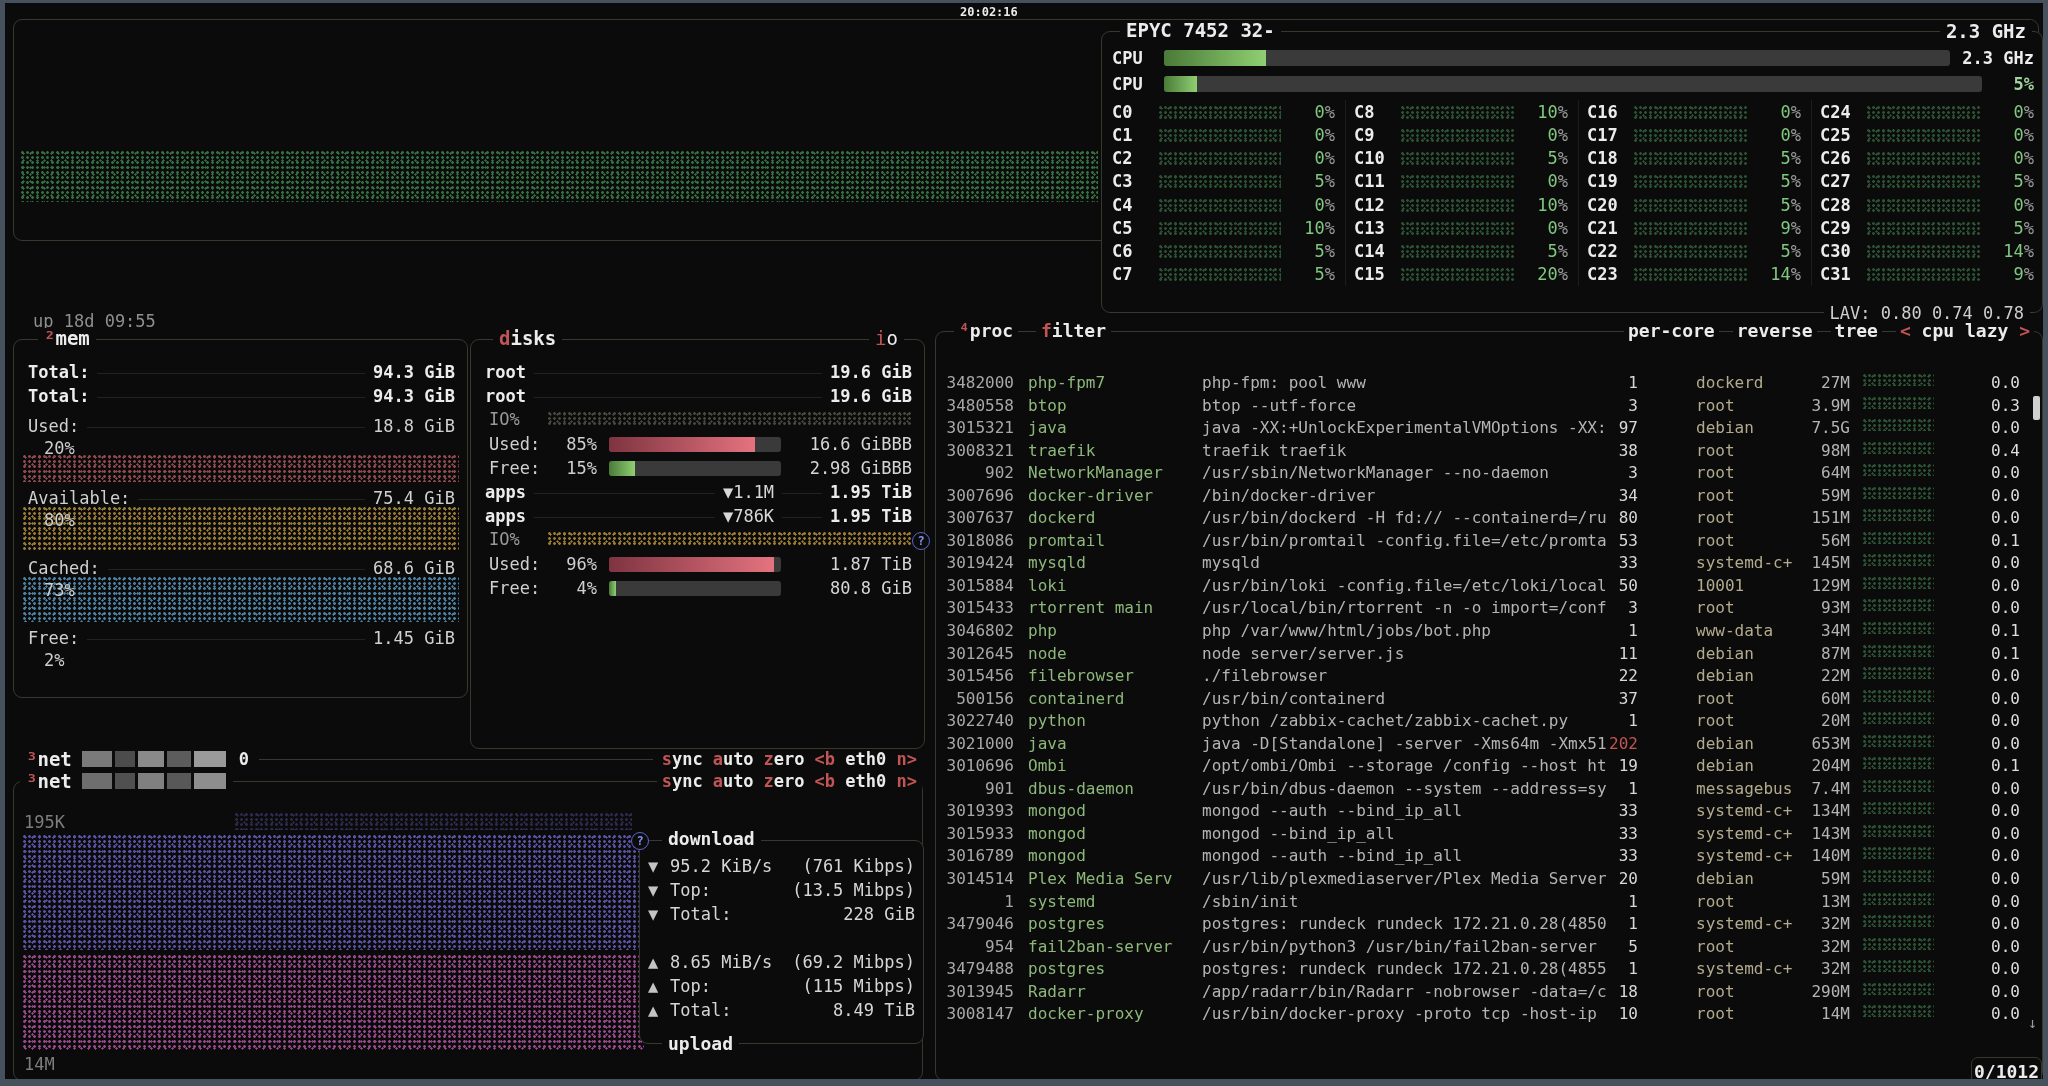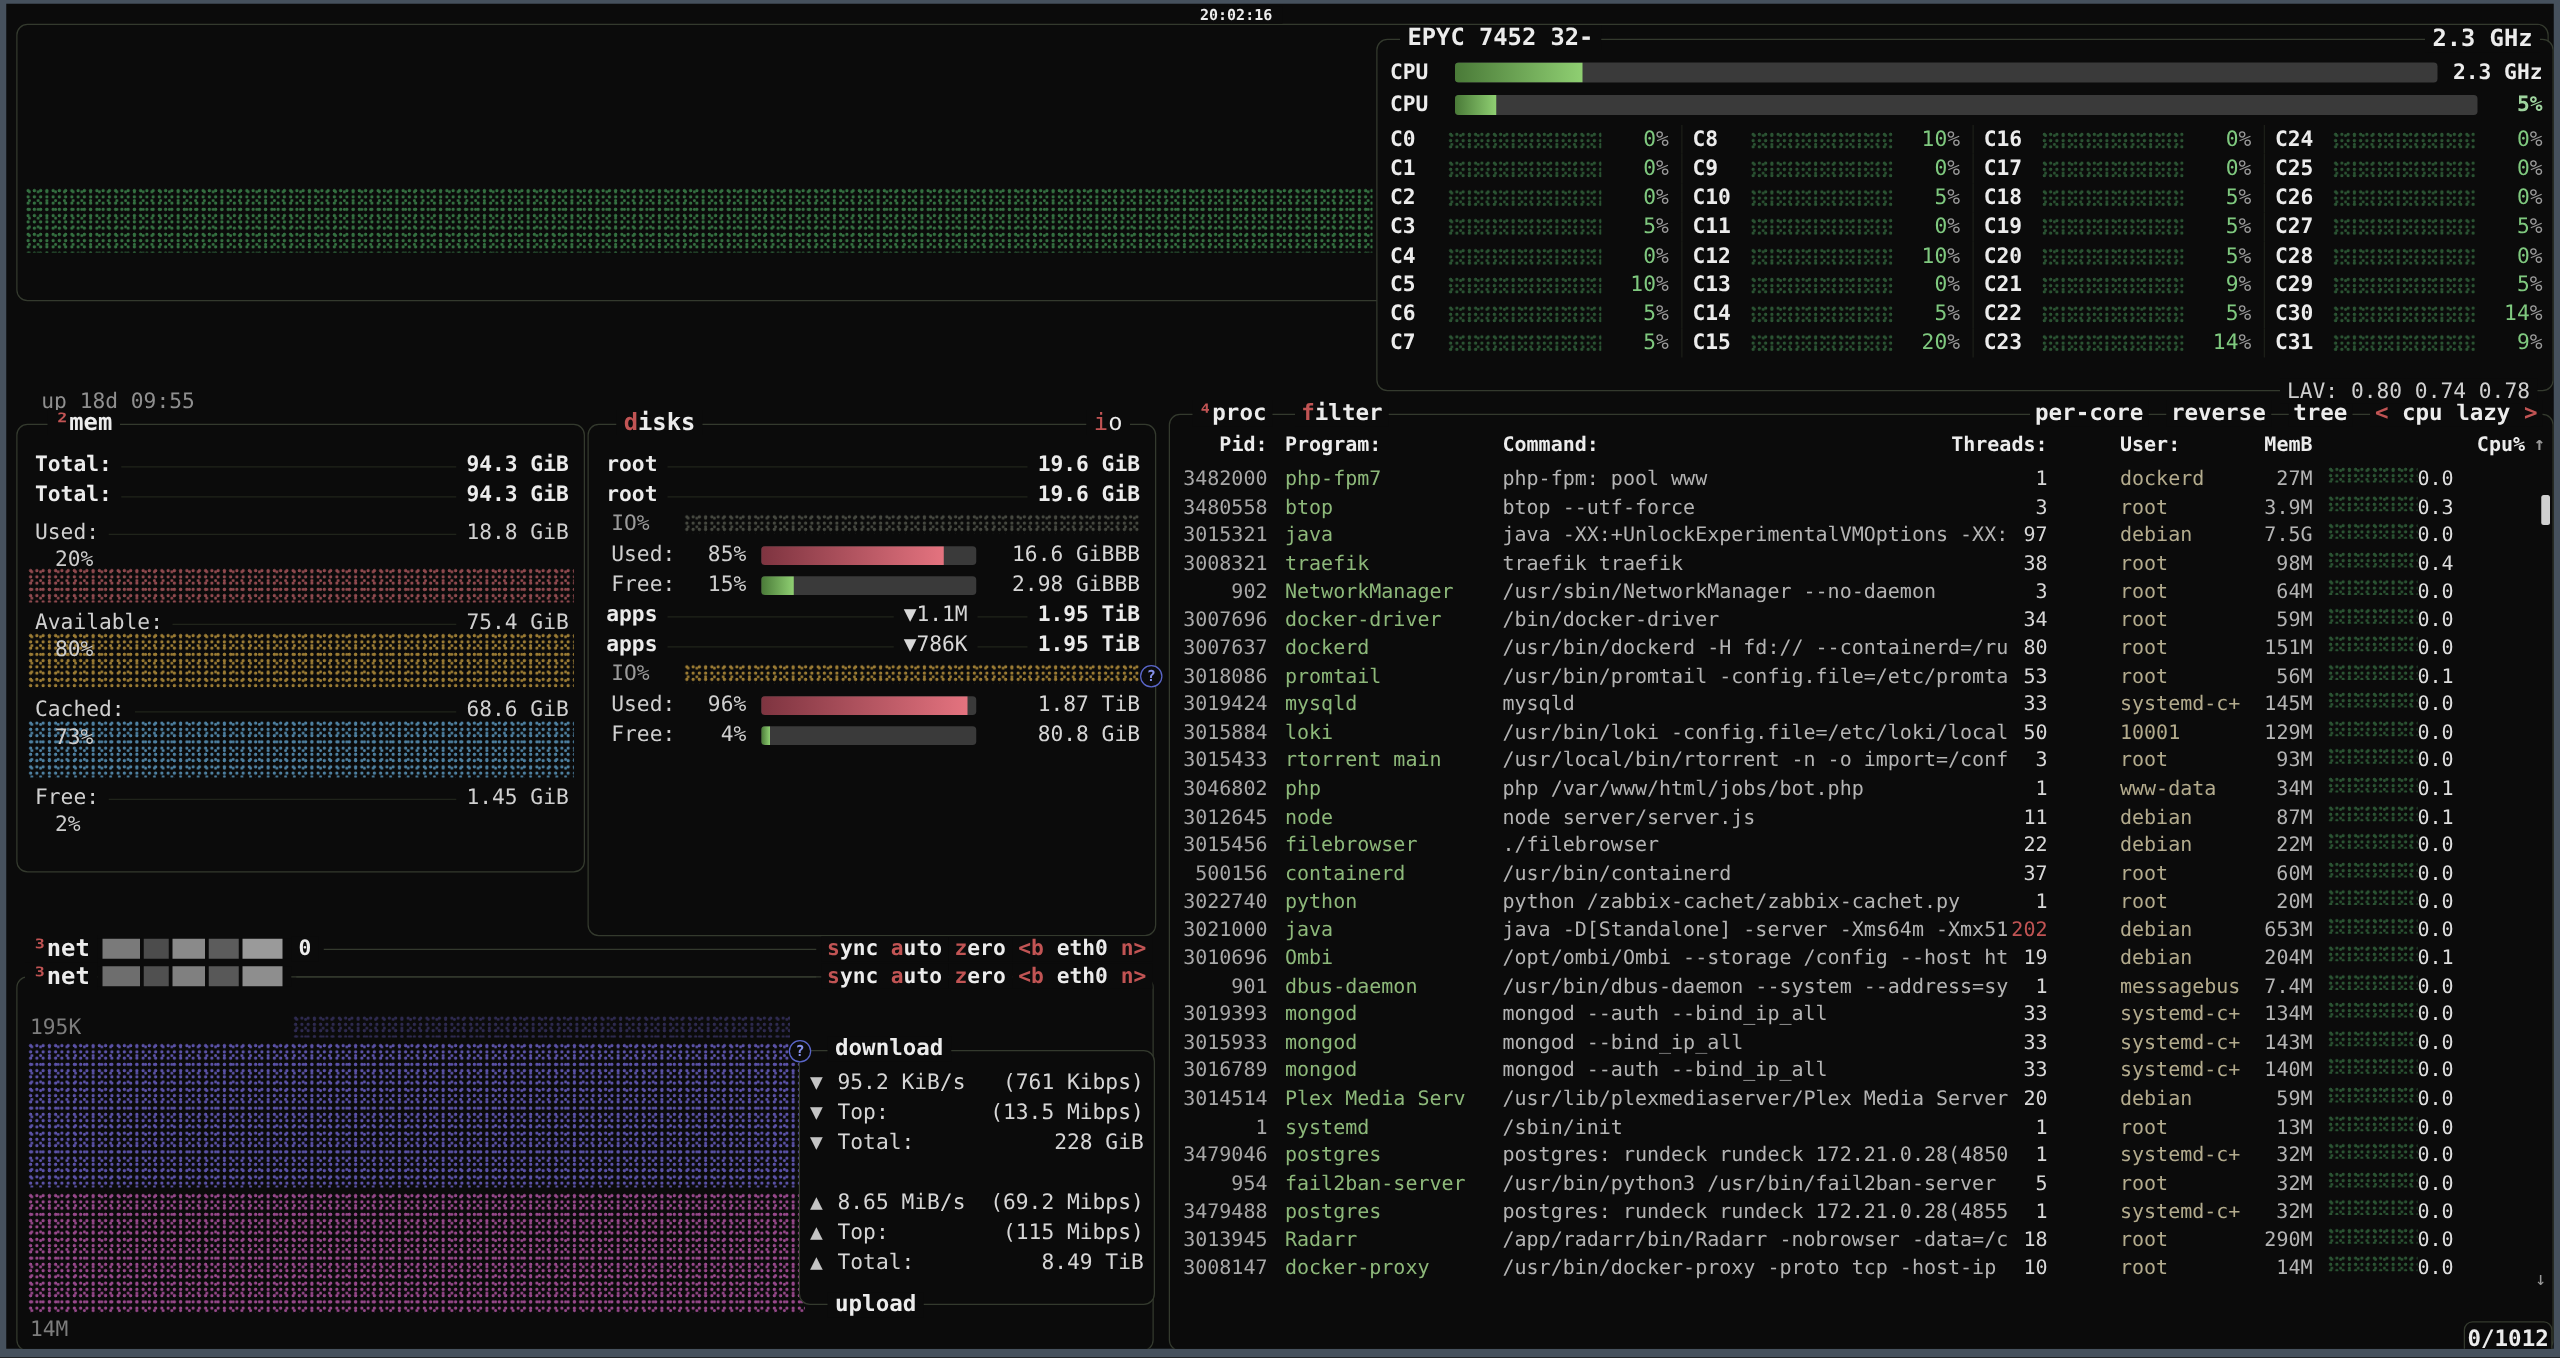--- a/index.html
+++ b/index.html
@@ -96,21 +96,21 @@
   .prow{position:relative;height:22.55px}
   .prow span{position:absolute;top:1px;white-space:pre;overflow:hidden}
   .c-pid{left:0;width:74px;text-align:right;color:#a8a8a8}
   .c-prog{left:88px;width:170px;color:#8db87a}
   .c-cmd{left:262px;width:405px;color:#b4b4b4}
   .c-thr{left:648px;width:50px;text-align:right;color:#d8d8d8}
   .c-thr.red{color:var(--red)}
   .c-user{left:756px;width:120px;color:#b3ab8d}
   .c-mem{left:846px;width:64px;text-align:right;color:#b4b4b4}
   .c-meter{left:922px;width:72px;height:13px;top:5px}
-  .c-cpu{left:994px;width:86px;color:#dedede}
+  .c-cpu{left:994px;width:86px;text-align:right;color:#dedede}
   .scrollbar{position:absolute;right:2px;top:64px;width:7px;height:24px;background:#d0d0d0;border-radius:2px}
   .arrow{position:absolute;right:5px;color:#9a9a9a;font-size:15px}
   .scrollpos{position:absolute;right:0;bottom:-6px;border:1px solid var(--border);border-radius:7px;background:var(--bg);
              padding:3px 2px;font-weight:bold;color:var(--bwhite);font-size:18px}
 </style>
 </head>
 <body>
 
 <div class="frame">
 <div class="screen">
@@ -557,30 +557,20 @@
       <span>per-core</span>
       <span>reverse</span>
       <span>tree</span>
       <span>
         <span class="red">&lt;</span>
         <span>cpu lazy</span>
         <span class="red">&gt;</span>
       </span>
     </div>
 
-    <div class="phead">
-      <span class="c-pid" style="font-weight:bold;color:#ececec">Pid:</span>
-      <span style="left:88px">Program:</span>
-      <span style="left:262px">Command:</span>
-      <span style="left:618px;width:80px;text-align:right">Threads:</span>
-      <span style="left:756px">User:</span>
-      <span style="left:846px;width:64px;text-align:right">MemB</span>
-      <span style="left:994px;width:86px;text-align:right">Cpu%</span>
-      <span class="arrow" style="right:2px;position:absolute">↑</span>
-    </div>
 
     <div class="prows" id="proc-rows">
   <div class="prow">
     <span class="c-pid">3482000</span>
     <span class="c-prog">php-fpm7</span>
     <span class="c-cmd">php-fpm: pool www</span>
     <span class="c-thr">1</span>
     <span class="c-user">dockerd</span>
     <span class="c-mem">27M</span>
     <span class="c-meter dots d-dimgreen"></span>

